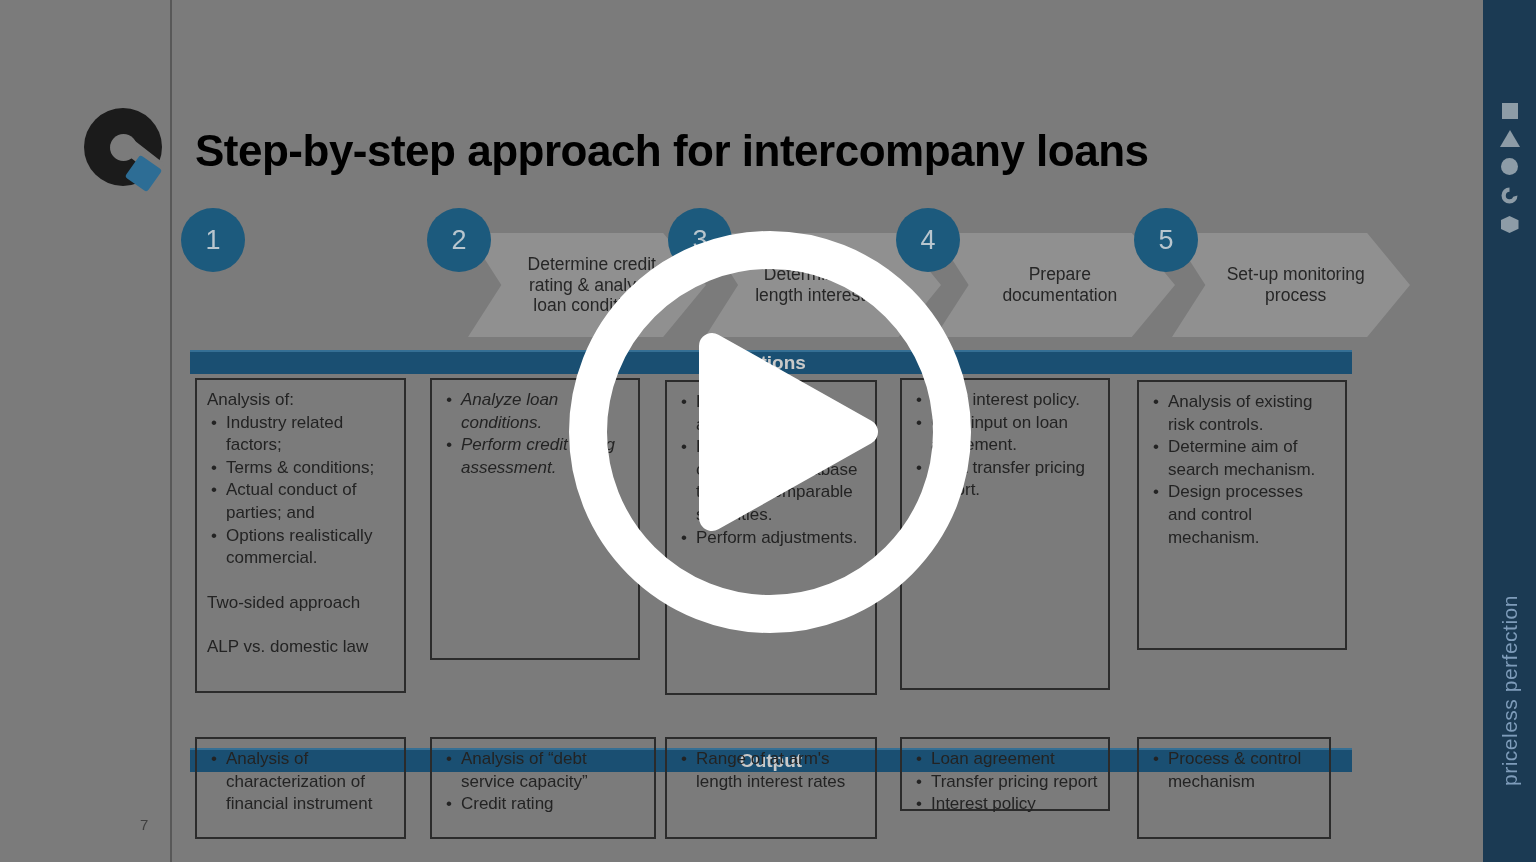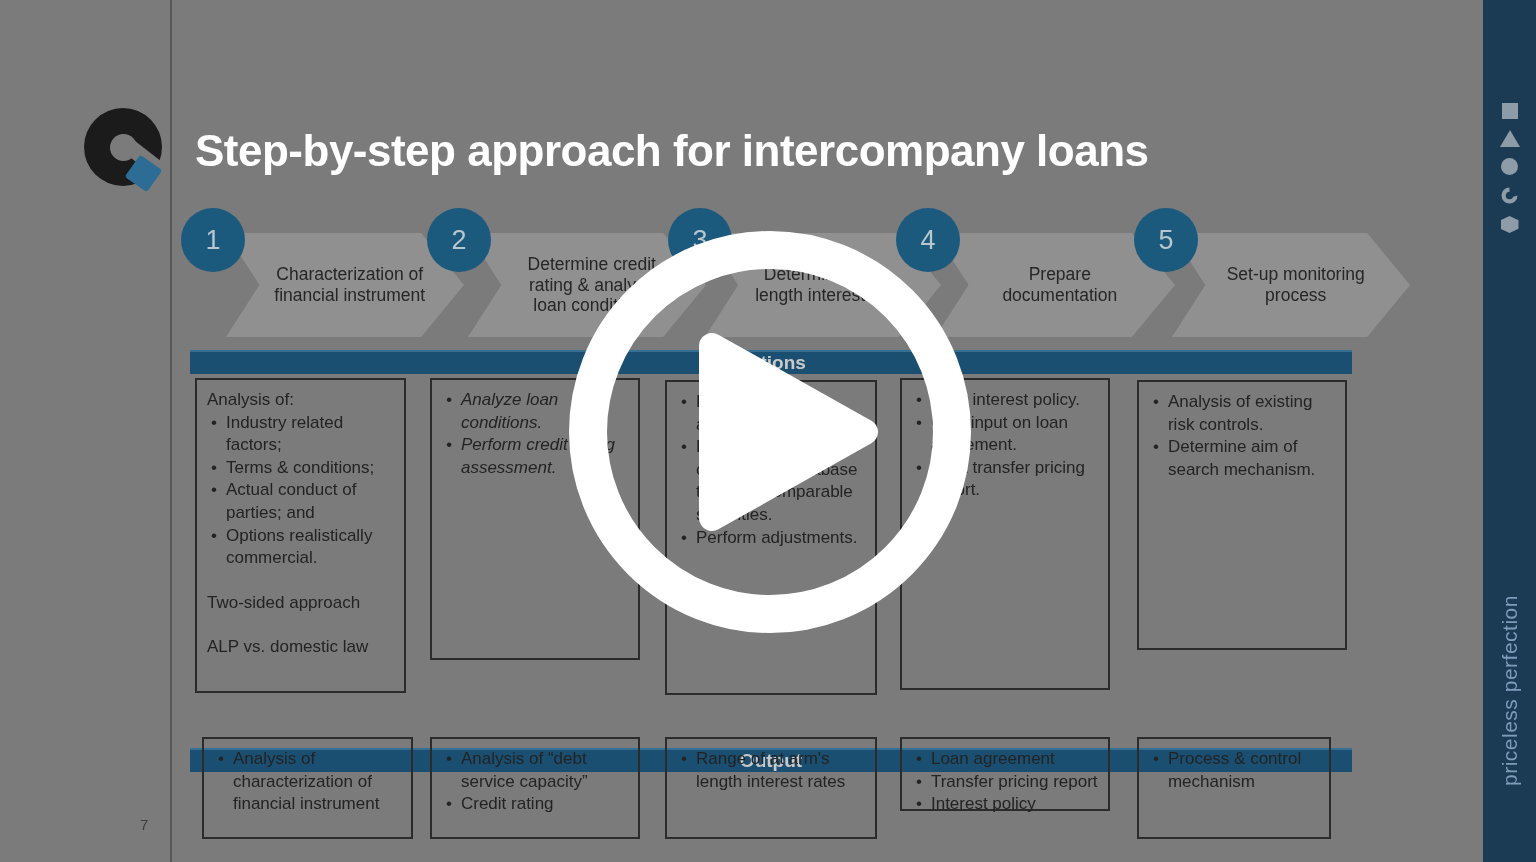--- a/index.html
+++ b/index.html
@@ -15,21 +15,21 @@
   
   .logo{position:absolute;left:84px;top:108px;width:80px;height:80px;}
   .logo-disc{position:absolute;left:0;top:0;width:78px;height:78px;border-radius:50%;background:#1b1b1b;}
   .logo-hole{position:absolute;left:26px;top:26px;width:27px;height:27px;border-radius:50%;background:#7b7b7b;}
   .logo-notch{position:absolute;left:40px;top:42px;width:40px;height:16px;background:#7b7b7b;transform:rotate(38deg);}
   .logo-diamond{position:absolute;left:46px;top:52px;width:27px;height:27px;background:#2d6d95;transform:rotate(35deg);border-radius:3px;}
 
   
   .title{
     position:absolute;left:195px;top:126px;width:1100px;
-    font-size:44px;font-weight:bold;color:#ffffff;letter-spacing:-0.5px;white-space:nowrap;
+    font-size:44px;font-weight:bold;color:#000000;letter-spacing:-0.5px;white-space:nowrap;
   }
 
   
   .chevron{
     position:absolute;top:233px;height:104px;background:#909090;
     clip-path:polygon(0 0,82% 0,100% 50%,82% 100%,0 100%,14% 50%);
     filter:drop-shadow(2px 3px 2px rgba(0,0,0,0.18));
   }
   .chevron .lbl{
     position:absolute;left:18%;width:68%;top:0;height:100%;
@@ -91,23 +91,20 @@
 
   <div class="logo">
     <div class="logo-disc"></div>
     <div class="logo-notch"></div>
     <div class="logo-hole"></div>
     <div class="logo-diamond"></div>
   </div>
 
   <div class="title">Step-by-step approach for intercompany loans</div>
 
-  <div class="chevron" style="left:226px;width:238px;">
-    <div class="lbl">Characterization of financial instrument</div>
-  </div>
   <div class="chevron" style="left:468px;width:238px;">
     <div class="lbl">Determine credit rating &amp; analyze loan conditions</div>
   </div>
   <div class="chevron" style="left:705px;width:236px;">
     <div class="lbl">Determine arm's length interest rate</div>
   </div>
   <div class="chevron" style="left:935px;width:240px;">
     <div class="lbl">Prepare documentation</div>
   </div>
   <div class="chevron" style="left:1172px;width:238px;">
@@ -149,30 +146,31 @@
 
   <div class="box" style="left:900px;top:378px;width:210px;height:312px;">
     <div class="b">Draft interest policy.</div>
     <div class="b">Give input on loan agreement.</div>
     <div class="b">Draft transfer pricing report.</div>
   </div>
 
   <div class="box" style="left:1137px;top:380px;width:210px;height:270px;">
     <div class="b">Analysis of existing risk controls.</div>
     <div class="b">Determine aim of search mechanism.</div>
+    <div class="b">Design processes and control mechanism.</div>
   </div>
 
   <div class="bar output">
     <span>Output</span>
   </div>
 
-  <div class="box" style="left:195px;top:737px;width:211px;height:102px;margin-left:7px;">
+  <div class="box" style="left:195px;top:737px;width:211px;height:102px;">
     <div class="b">Analysis of characterization of financial instrument</div>
   </div>
-  <div class="box" style="left:430px;top:737px;width:210px;height:102px;">
+  <div class="box" style="left:430px;top:737px;width:226px;height:102px;">
     <div class="b">Analysis of “debt service capacity”</div>
     <div class="b">Credit rating</div>
   </div>
   <div class="box" style="left:665px;top:737px;width:212px;height:102px;">
     <div class="b">Range of at arm's length interest rates</div>
   </div>
   <div class="box" style="left:900px;top:737px;width:210px;height:74px;">
     <div class="b">Loan agreement</div>
     <div class="b">Transfer pricing report</div>
     <div class="b">Interest policy</div>

